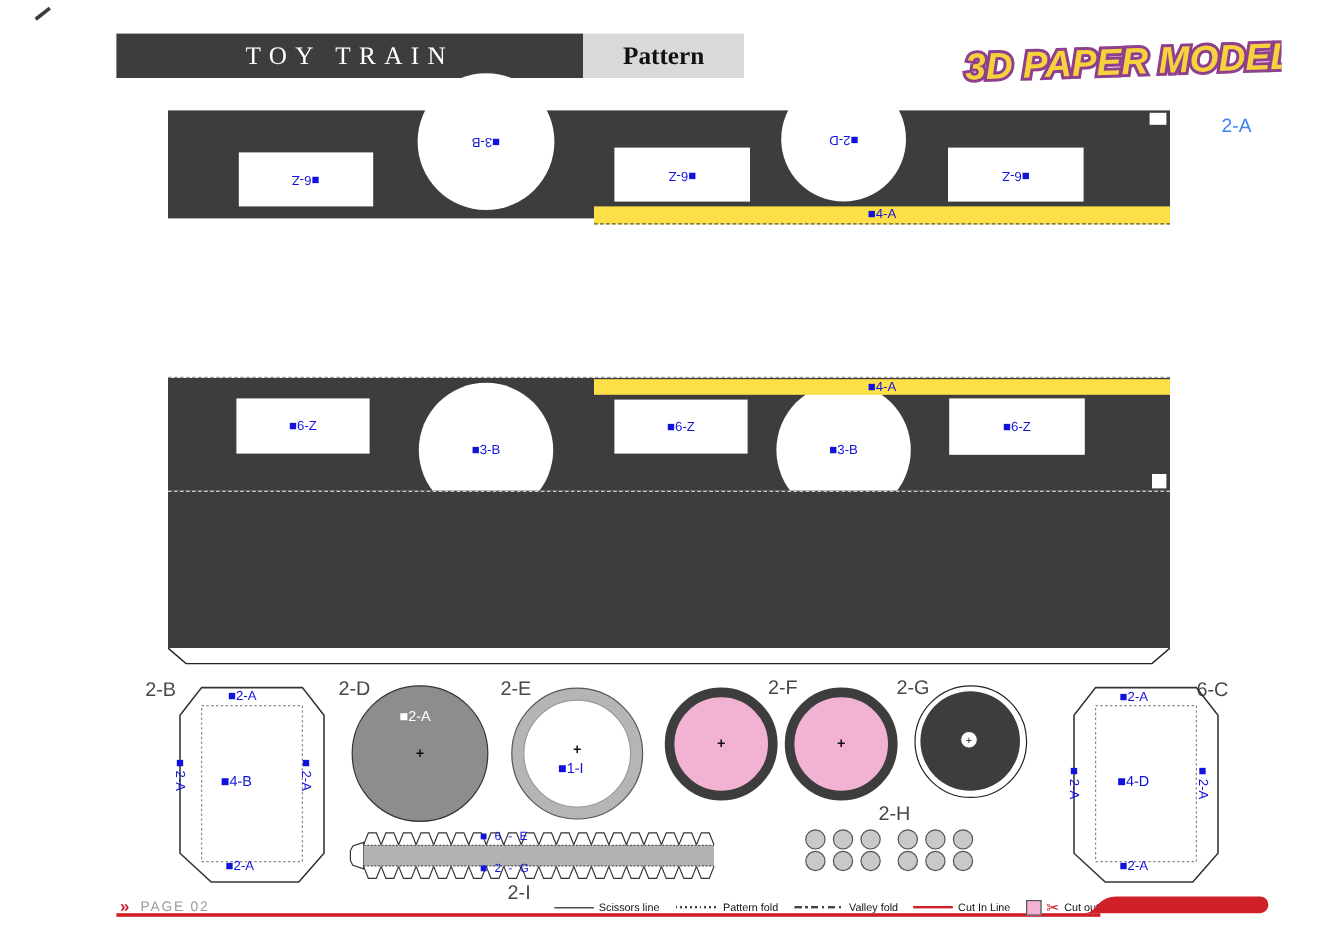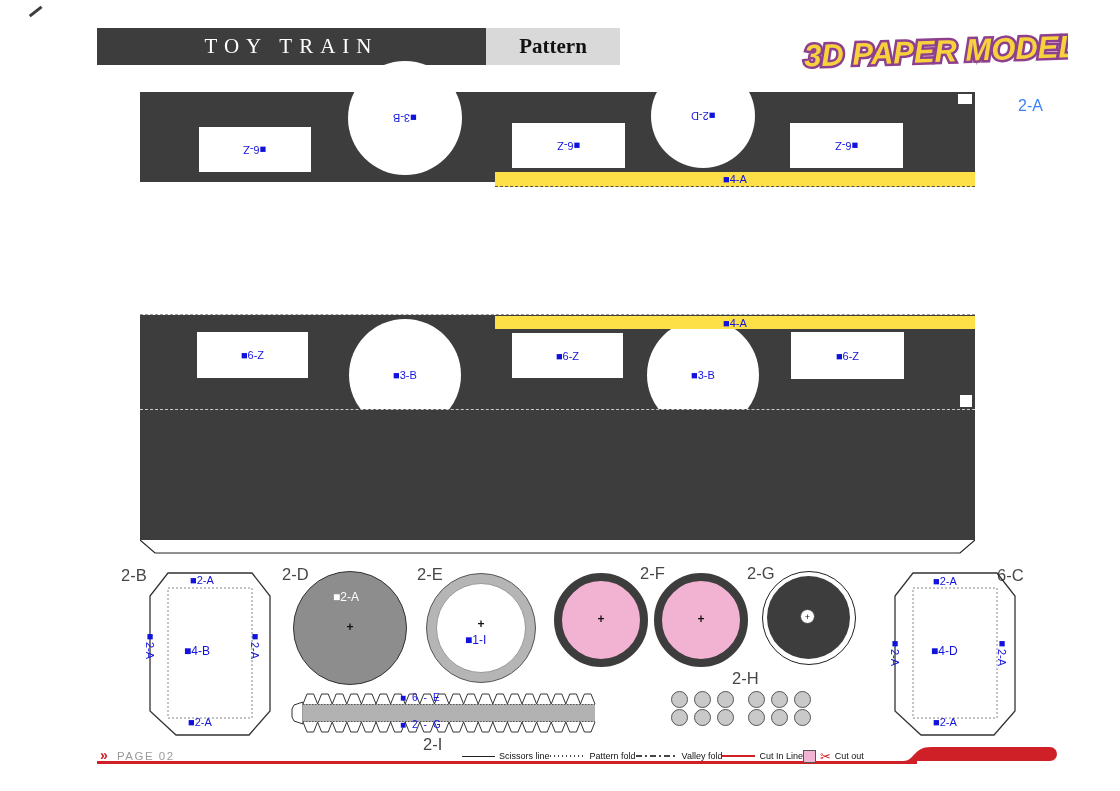--- a/index.html
+++ b/index.html
@@ -52,21 +52,21 @@
            border:1px solid #444;box-sizing:border-box;display:flex;align-items:center;justify-content:center;
            font-size:9px;color:#111;}
   .cross{position:absolute;color:#111;font-size:12px;font-weight:bold;transform:translate(-50%,-55%);}
   .dot{position:absolute;width:17px;height:17px;border-radius:50%;background:#c9c9c9;border:1px solid #555;box-sizing:border-box;}
   .strip-svg{position:absolute;left:286px;top:688px;}
   .strip-label{position:absolute;color:#1212dd;font-size:10px;letter-spacing:6px;white-space:nowrap;}
   
   .footer-chevron{position:absolute;left:100px;top:747px;color:#cf2028;font-size:14px;font-weight:bold;}
   .footer-page{position:absolute;left:117px;top:750px;color:#9a9a9a;font-size:11.5px;letter-spacing:1.5px;}
   .footer-line{position:absolute;left:97px;top:761px;width:820px;height:2.5px;background:#cf2028;}
-  .legend{position:absolute;left:462px;top:748px;height:16px;display:flex;align-items:center;}
+  .legend{position:absolute;left:462px;top:748px;height:16px;display:flex;align-items:center;gap:13px;}
   .legend .item{display:flex;align-items:center;gap:4px;}
   .legend .lab{font-size:9px;color:#111;white-space:nowrap;}
   .sw{display:inline-block;}
   .sw-solid{width:33px;height:0;border-top:1.5px solid #222;}
   .sw-dotted{width:36px;height:1.5px;background-image:repeating-linear-gradient(90deg,#444 0 1.5px,transparent 1.5px 4px);}
   .sw-dashdot{width:42px;height:1.5px;background-image:repeating-linear-gradient(90deg,#444 0 6px,transparent 6px 9px,#444 9px 11px,transparent 11px 14px);}
   .sw-red{width:33px;height:0;border-top:2px solid #cf2028;}
   .sw-pink{width:13px;height:13px;background:#f2b2d2;border:1px solid #555;box-sizing:border-box;}
   .scissors{color:#cf2028;font-size:13px;line-height:1;}
   .swoosh{position:absolute;left:903px;top:745px;}

